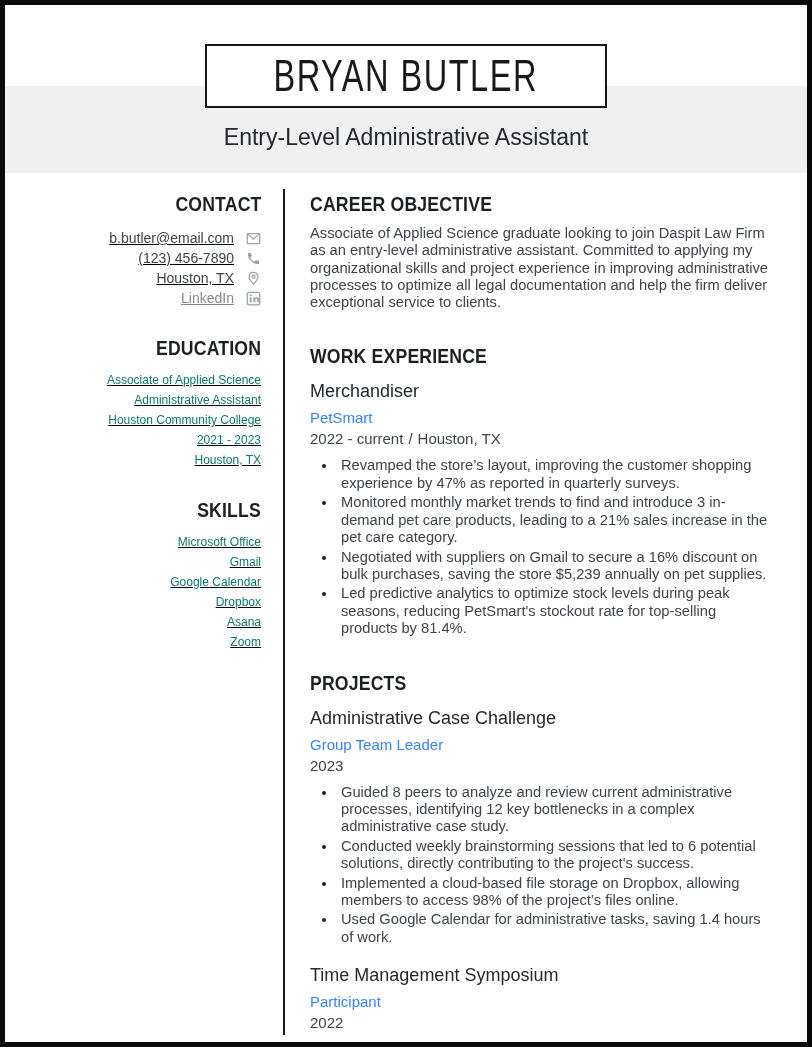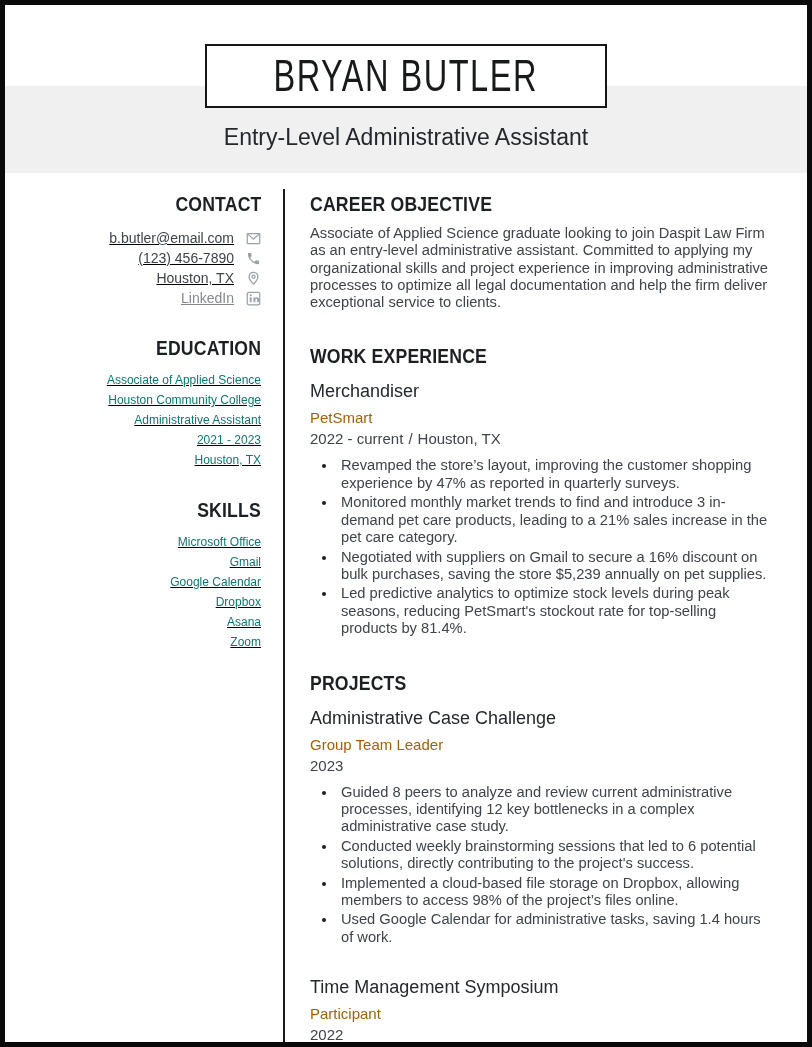--- a/index.html
+++ b/index.html
@@ -47,26 +47,26 @@
   .contact-row .icon { display: flex; }
   .contact-row svg { width: 15px; height: 15px; display: block; }
   .link { color: #85898e; text-decoration: underline; cursor: pointer; }
   .side-section { margin-top: 28px; }
   .side-lines { margin-top: 10px; font-size: 12px; line-height: 20px; color: #0f766e; }
 
   
   .objective-text { margin-top: 9px; font-size: 14.7px; line-height: 17.3px; color: #3e444a; }
   .main-section { margin-top: 33px; }
   .entry-title { font-size: 18px; font-weight: 400; color: #24292d; margin-top: 13px; }
-  .entry-sub { font-size: 15px; line-height: 20px; color: #a16207; margin-top: 6px; }
+  .entry-sub { font-size: 15px; line-height: 20px; color: #3b82f6; margin-top: 6px; }
   .entry-dates-row { display: flex; gap: 5px; font-size: 15px; line-height: 20px; color: #3e444a; margin-top: 1px; }
   .bullets { margin-top: 8px; padding-left: 27px; list-style: disc; }
   .bullets li { font-size: 14.7px; line-height: 17.4px; color: #3e444a; padding-left: 4px; margin-bottom: 2px; }
   .bullets li::marker { color: #1d2023; font-size: 13px; }
-  .entry + .entry { margin-top: 31px; }
+  .entry + .entry { margin-top: 19px; }
 </style>
 </head>
 <body>
 
 <div class="page">
 
   <div class="header">
     <div class="band"></div>
     <div class="name-box">
       <div class="name">BRYAN BUTLER</div>
@@ -122,22 +122,22 @@
           </div>
         </div>
       </div>
 
       <div class="side-section">
         <div class="sec-heading">
           <span class="sec-heading-inner">EDUCATION</span>
         </div>
         <div class="side-lines">
           <div>Associate of Applied Science</div>
+          <div>Administrative Assistant</div>
           <div>Houston Community College</div>
-          <div>Administrative Assistant</div>
           <div>2021 - 2023</div>
           <div>Houston, TX</div>
         </div>
       </div>
 
       <div class="side-section">
         <div class="sec-heading">
           <span class="sec-heading-inner">SKILLS</span>
         </div>
         <div class="side-lines">

